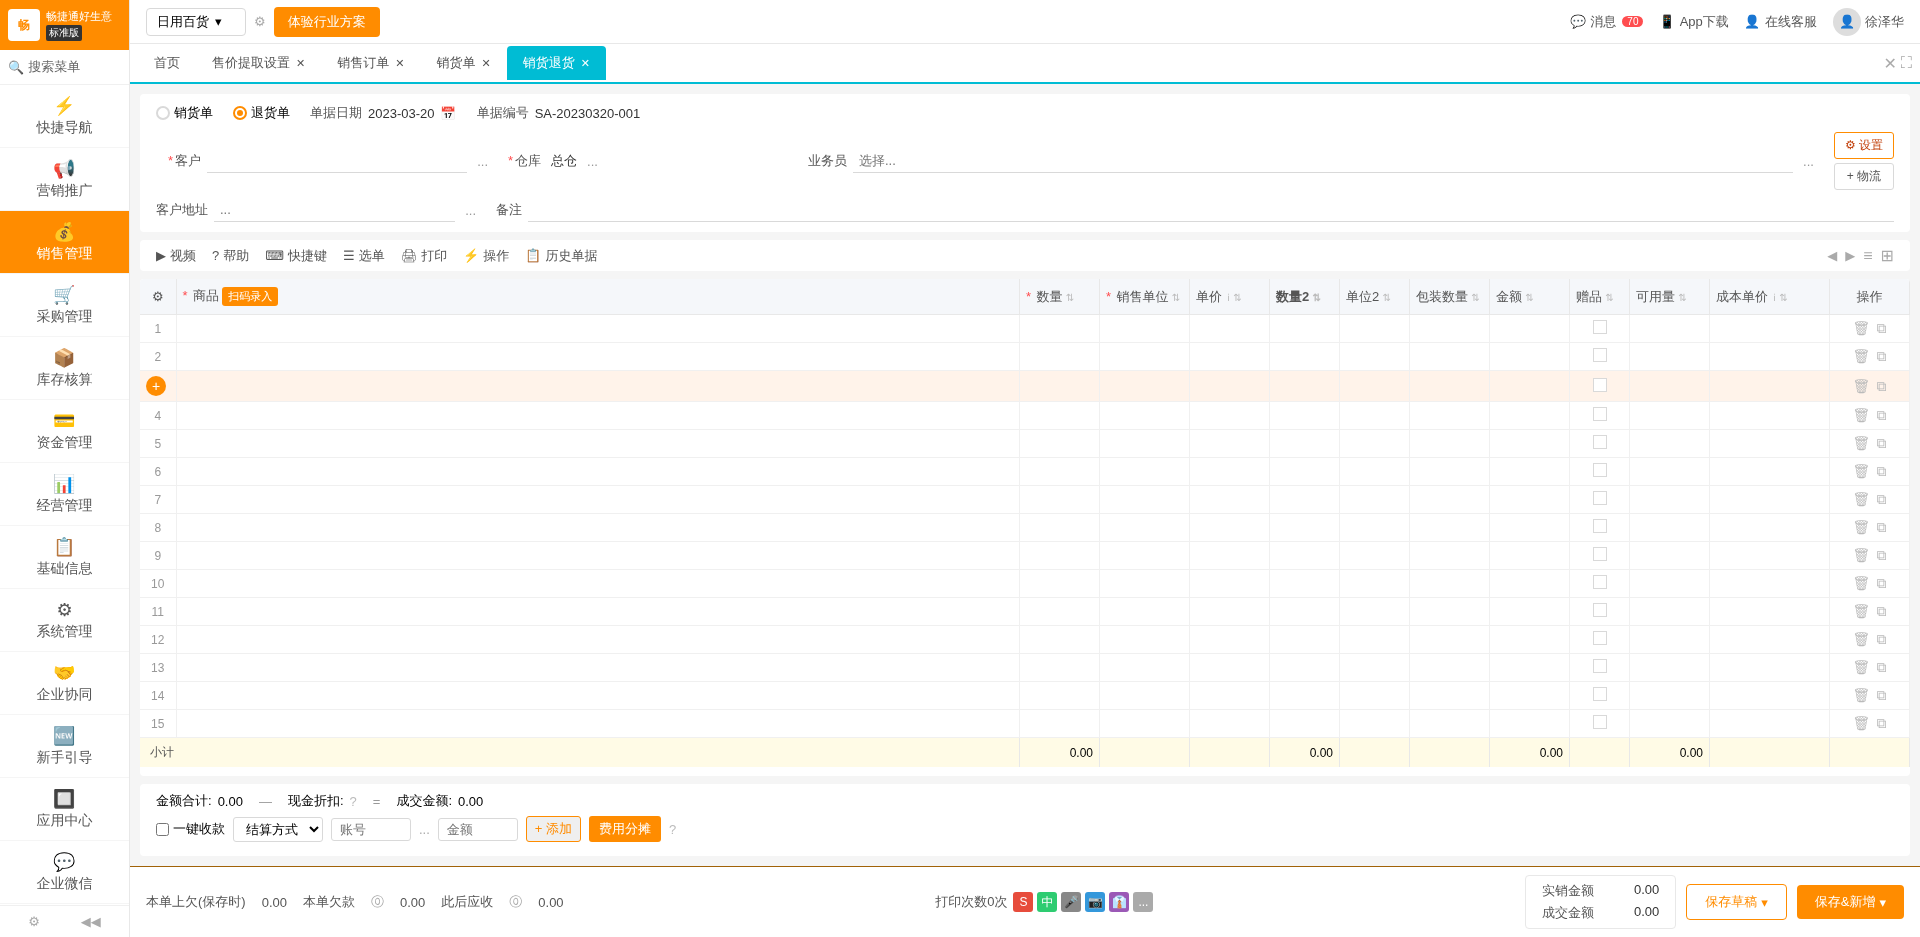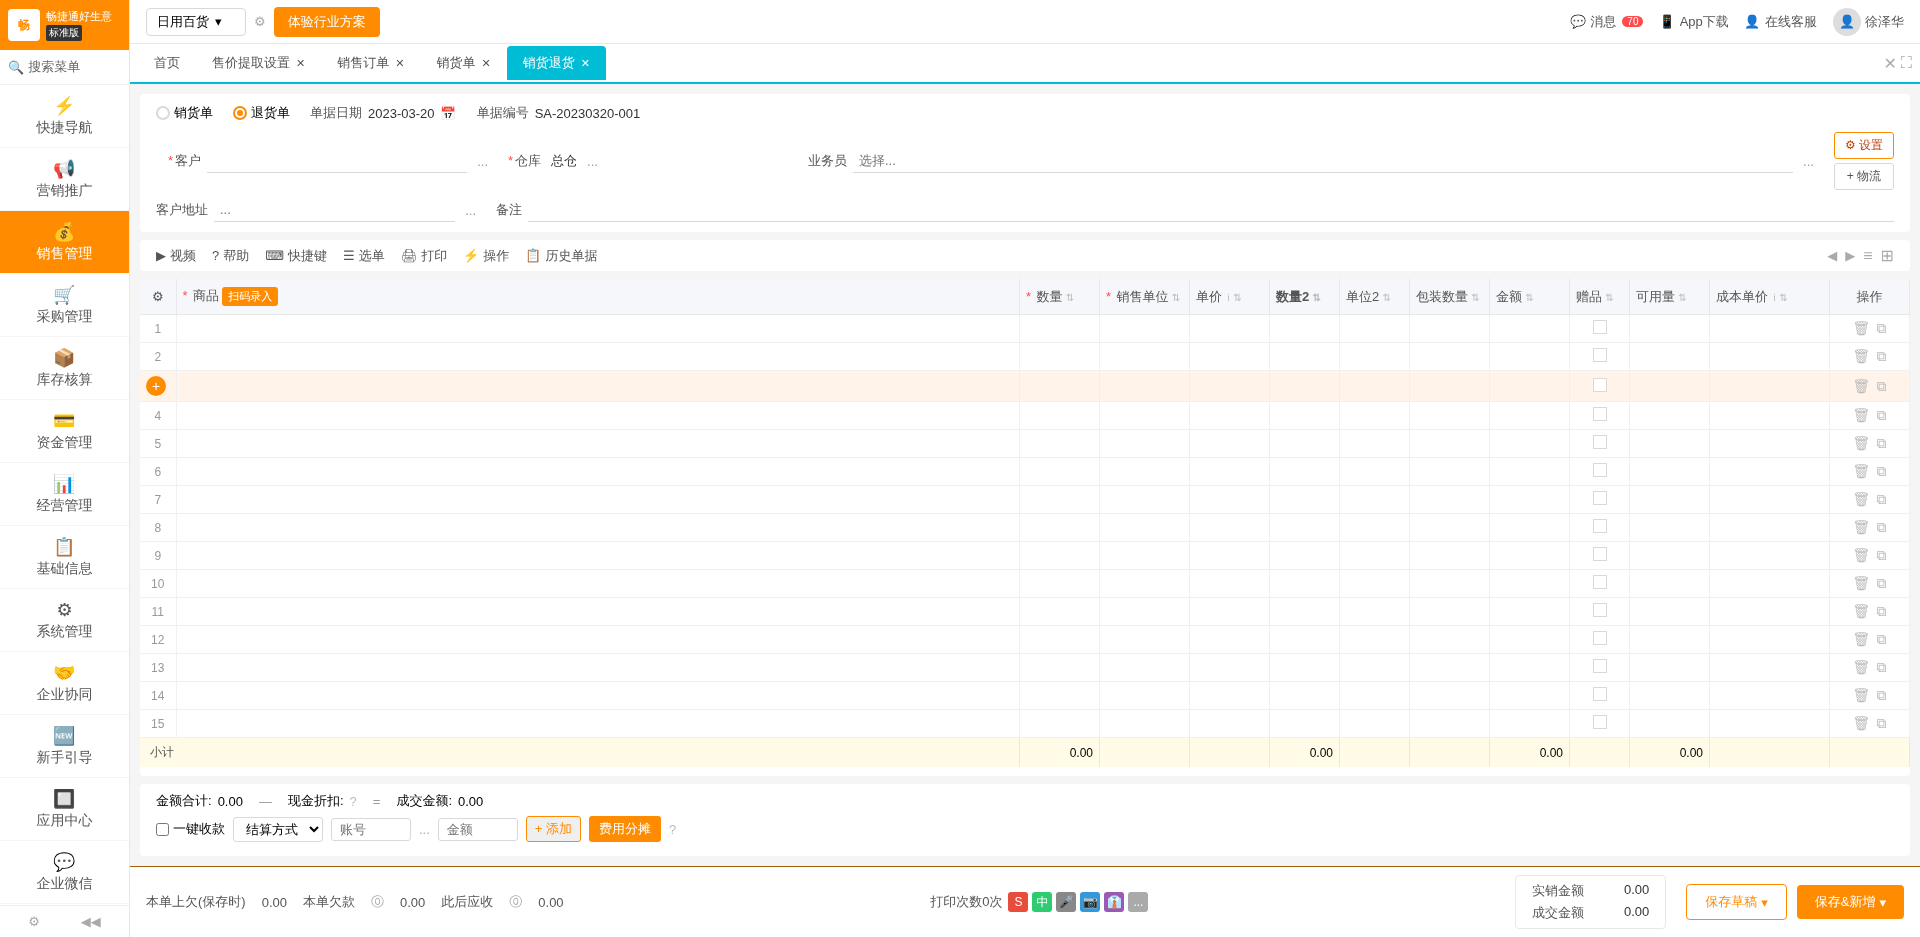--- a/index.html
+++ b/index.html
@@ -790,21 +790,21 @@
       <div class="status-icons">
         <div class="status-icon" style="background:#e74c3c; color:#fff;">S</div>
         <div class="status-icon" style="background:#2ecc71; color:#fff;">中</div>
         <div class="status-icon" style="background:#888; color:#fff;">🎤</div>
         <div class="status-icon" style="background:#3498db; color:#fff;">📷</div>
         <div class="status-icon" style="background:#9b59b6; color:#fff;">👔</div>
         <div class="status-icon" style="background:#aaa; color:#fff;">...</div>
       </div>
     </div>
     <div class="footer-right">
-      <div style="background:#fff; border:1px solid #e8e8e8; border-radius:4px; padding:6px 16px; display:flex; flex-direction:column; gap:4px; margin-right:10px;">
+      <div style="background:#fff; border:1px solid #e8e8e8; border-radius:4px; padding:6px 16px; display:flex; flex-direction:column; gap:4px; ">
         <div style="display:flex; justify-content:space-between; gap:40px;">
           <span style="color:#555;">实销金额</span>
           <span style="color:#333; font-weight:500;">0.00</span>
         </div>
         <div style="display:flex; justify-content:space-between; gap:40px;">
           <span style="color:#555;">成交金额</span>
           <span style="color:#333; font-weight:500;">0.00</span>
         </div>
       </div>
       <button class="save-draft-btn">

